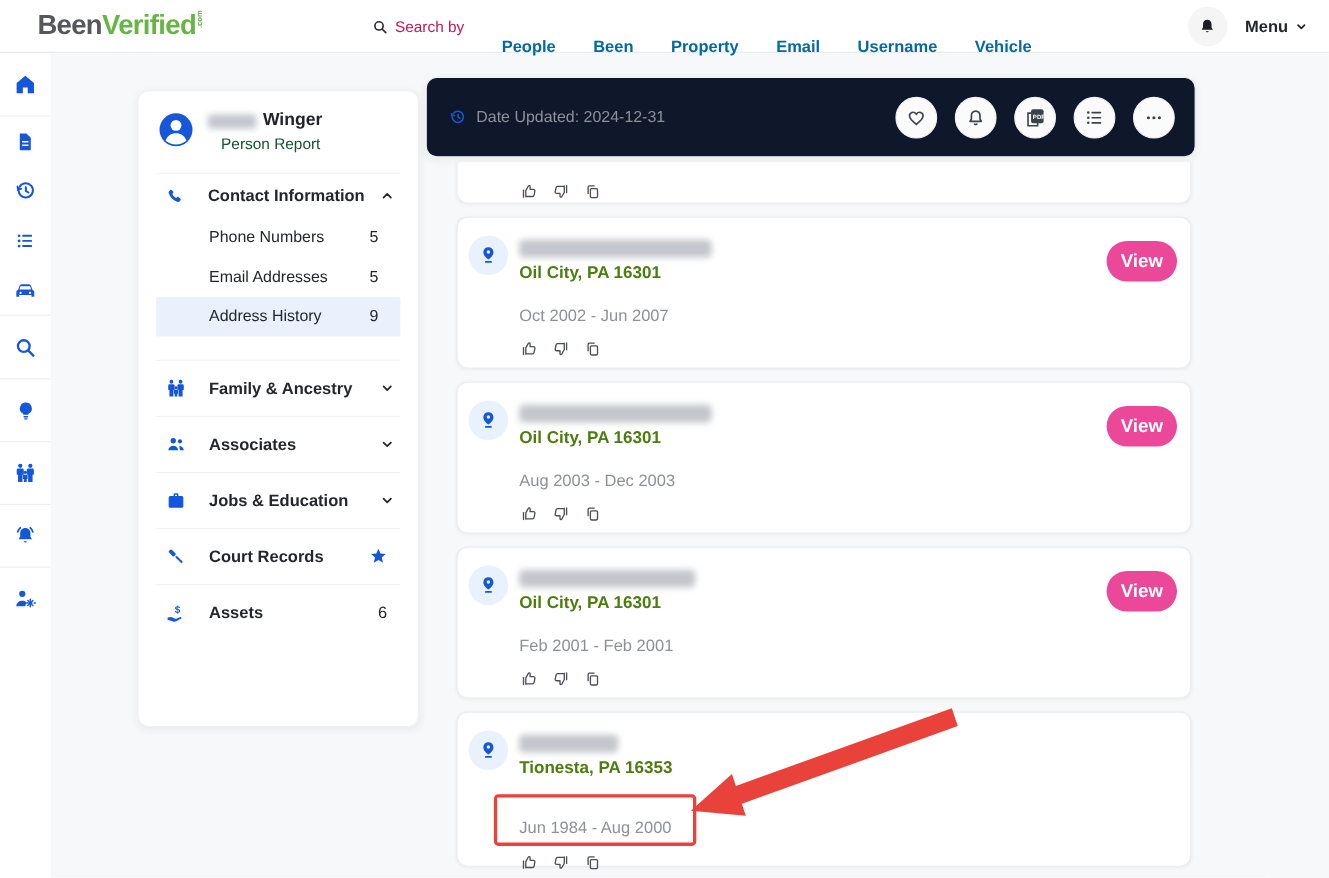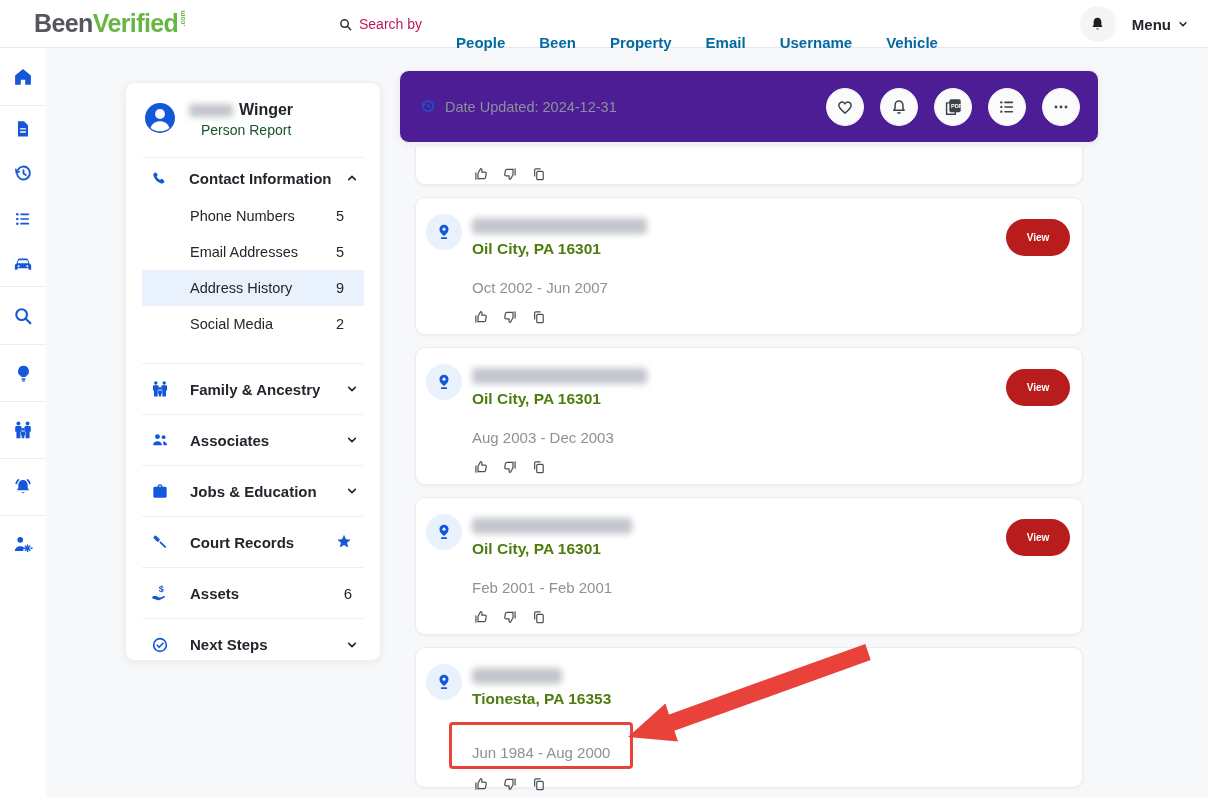--- a/index.html
+++ b/index.html
@@ -51,21 +51,21 @@
   .contact-block { padding-bottom:21px; border-bottom:1px solid #eef0f3; }
 
   .section-row { height:51px; display:flex; align-items:center; padding:0 4px 0 8px; border-bottom:1px solid #eef0f3; cursor:pointer; }
   .section-row:last-child { border-bottom:none; }
   .section-row .lbl { font-size:15px; font-weight:600; color:#23262d; margin-left:20px; flex:1; }
   .section-row .cnt { font-size:15px; color:#23262d; margin-right:8px; }
   .sec-icn { color:#1457d8; }
   .chev { color:#23262d; }
 
   
-  .content-head { position:absolute; left:399px; top:70px; width:700px; height:73px; background:#4c1d95;
+  .content-head { position:absolute; left:387px; top:70px; width:700px; height:73px; background:#0f172a;
                   border-radius:10px; box-shadow:0 2px 8px rgba(25,39,80,.06); border:1px solid #f0f0f3;
                   display:flex; align-items:center; padding:0 18px 0 20px; z-index:10; }
   .date-updated { display:flex; align-items:center; gap:8px; font-size:14.5px; color:#8d9199; }
   .head-actions { margin-left:auto; display:flex; gap:16px; }
   .act-circle { width:38px; height:38px; border-radius:50%; background:#fbfbfc; border:1px solid #f0f0f2;
                 display:flex; align-items:center; justify-content:center; color:#3d424a; cursor:pointer; }
 
   .cards { position:absolute; left:415px; top:147px; width:668px; z-index:5; }
   .card { position:relative; background:#fff; border:1px solid #ececef; border-radius:10px;
           box-shadow:0 1px 3px rgba(20,30,60,.05); margin-bottom:12px; padding:20px 20px 0 20px; }
@@ -75,21 +75,21 @@
   .pin-chip { position:absolute; left:10px; top:16px; width:36px; height:36px; border-radius:50%;
               background:#e9f1fd; display:flex; align-items:center; justify-content:center; color:#1457d8; }
   .card-body { margin-left:36px; }
   .addrblur { height:16px; border-radius:4px; }
   .w175 { width:175px; } .w160 { width:160px; } .w90 { width:90px; }
   .city { font-size:15.5px; font-weight:700; color:#4d7c0f; margin-top:6px; }
   .dates { font-size:15px; color:#8d9197; margin-top:21px; }
   .feedback { display:flex; gap:11px; margin-top:12px; color:#4a4e55; }
   .fb-btn { background:none; border:none; color:#4a4e55; cursor:pointer; padding:0; }
   .view-btn { position:absolute; right:12px; top:21px; width:64px; height:37px; border:none; border-radius:19px;
-              background:#b91c1c; color:#fff; font-size:10px; font-weight:700; cursor:pointer;
+              background:#ec4899; color:#fff; font-size:17px; font-weight:700; cursor:pointer;
               font-family:"Liberation Sans","DejaVu Sans",sans-serif; }
   .red-box { display:inline-block; border:3px solid #e8423b; border-radius:4px; padding:19px 20px 4px 20px;
              margin-left:-23px; margin-top:14px; }
   .red-box .dates { margin-top:0; }
   .card.last .feedback { margin-top:6px; }
 
   .arrow-overlay { position:absolute; left:0; top:0; width:1208px; height:798px; z-index:15; pointer-events:none; }
 </style>
 </head>
 <body>
@@ -248,24 +248,20 @@
         <span class="cnt">5</span>
       </div>
       <div class="sub-row">
         <span>Email Addresses</span>
         <span class="cnt">5</span>
       </div>
       <div class="sub-row selected">
         <span>Address History</span>
         <span class="cnt">9</span>
       </div>
-      <div class="sub-row">
-        <span>Social Media</span>
-        <span class="cnt">2</span>
-      </div>
     </div>
 
     <div class="section-row">
       <svg class="icn sec-icn" width="20" height="20" viewBox="0 0 24 24" fill="currentColor">
           <circle cx="7" cy="4.9" r="2.1"></circle>
           <path d="M5 7.6h4c.9 0 1.5.7 1.5 1.5v4.7H9.2V21H4.8v-7.2H3.5V9.1c0-.8.6-1.5 1.5-1.5Z"></path>
           <circle cx="17" cy="4.9" r="2.1"></circle>
           <path d="M15 7.6h4c.9 0 1.5.7 1.5 1.5v4.7h-1.3V21h-4.4v-7.2h-1.3V9.1c0-.8.6-1.5 1.5-1.5Z"></path>
           <circle cx="12" cy="11.3" r="1.6"></circle>
           <path d="M10.7 13.7h2.6c.6 0 1 .4 1 1v3.2h-.9V21h-2.8v-3.1h-.9v-3.2c0-.6.4-1 1-1Z"></path>
@@ -308,30 +304,20 @@
           <path d="m12 3.4 2.3 5.3 5.7.5-4.3 3.8 1.3 5.6-5-3-5 3 1.3-5.6-4.3-3.8 5.7-.5Z"></path>
         </svg>
     </div>
     <div class="section-row">
       <svg class="icn sec-icn" width="20" height="20" viewBox="0 0 24 24" fill="currentColor">
           <text x="10.6" y="11.4" font-size="11" font-weight="bold" fill="currentColor">$</text>
           <path d="M2.8 16.4c1.8-1.2 3.6-1.3 5.4-.4l2.7 1.3c.5.2 1 .2 1.5 0l4.3-1.7c1-.4 1.8.9.9 1.5l-5.3 3.1c-1 .6-2.3.7-3.4.3l-6.1-2Z"></path>
         </svg>
       <span class="lbl">Assets</span>
       <span class="cnt">6</span>
-    </div>
-    <div class="section-row">
-      <svg class="icn sec-icn" width="20" height="20" viewBox="0 0 24 24" fill="none" stroke="currentColor" stroke-width="2" stroke-linecap="round" stroke-linejoin="round">
-          <circle cx="12" cy="12" r="7.6"></circle>
-          <path d="m8.6 12.3 2.4 2.4 4.6-4.8"></path>
-        </svg>
-      <span class="lbl">Next Steps</span>
-      <svg class="icn chev" width="16" height="16" viewBox="0 0 24 24" fill="none" stroke="currentColor" stroke-width="2.4" stroke-linecap="round" stroke-linejoin="round">
-          <path d="m7 9.5 5 5 5-5"></path>
-        </svg>
     </div>
   </aside>
 
   <div class="content-head">
     <div class="date-updated">
       <svg class="icn" width="17" height="17" viewBox="0 0 24 24" fill="none" stroke="#1457d8" stroke-width="2" stroke-linecap="round">
           <path d="M5.4 7.8a7.2 7.2 0 1 1-1 4.6"></path>
           <path d="m3.4 7.4.4 3.6 3.4-1.2" fill="#1457d8" stroke-width="1.4"></path>
           <path d="M12 8.6V12l2.2 1.4"></path>
         </svg>

